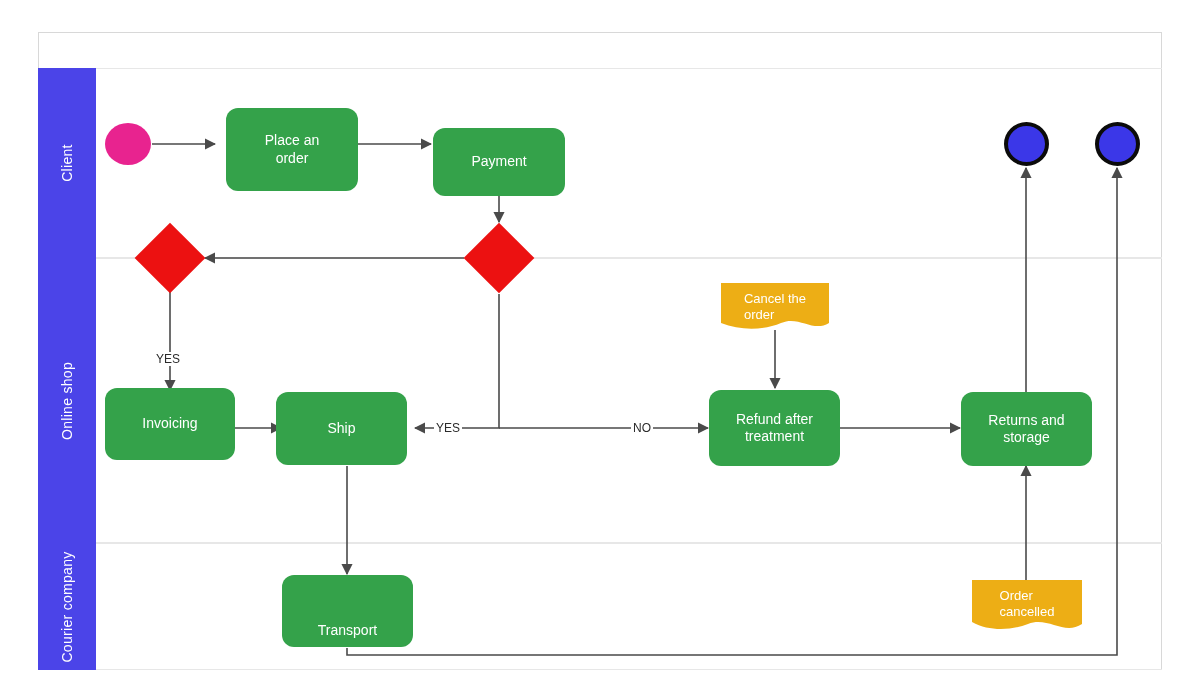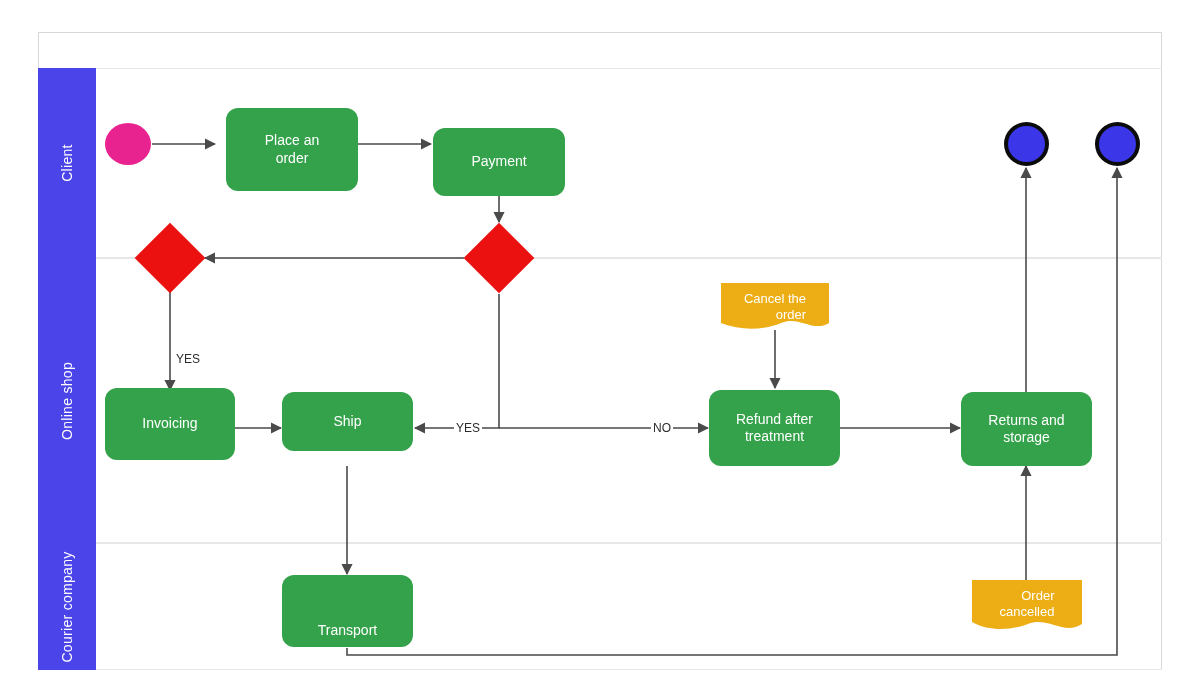--- a/index.html
+++ b/index.html
@@ -87,21 +87,21 @@
     background: #ec1111;
     transform: rotate(45deg);
   }
   .annotation {
     color: #ffffff;
     font-size: 13px;
     line-height: 1.25;
     display: flex;
     align-items: flex-start;
     justify-content: center;
-    text-align: right;
+    text-align: left;
     padding-top: 8px;
   }
   .annotation .ann-bg {
     position: absolute;
     inset: 0;
     z-index: 0;
   }
   .annotation .ann-text {
     position: relative;
     z-index: 1;
@@ -116,21 +116,20 @@
     height: 700px;
     pointer-events: none;
   }
   .edge-label {
     position: absolute;
     font-size: 12px;
     color: #2b2b2b;
     background: #ffffff;
     padding: 0 2px;
     white-space: nowrap;
-    margin-left: 20px;
   }
 </style>
 </head>
 <body>
 
 <div id="canvas">
 
   <div class="pool-outline"></div>
 
   <div class="lane-band" style="top:68px; height:190px;"></div>
@@ -198,21 +197,21 @@
   </div>
 
   <div class="node task" style="left:433px; top:108px; width:132px; height:68px;margin-top:20px;">
     <span style="white-space:pre-line;">Payment</span>
   </div>
 
   <div class="node task" style="left:105px; top:388px; width:130px; height:72px;">
     <span style="white-space:pre-line;">Invoicing</span>
   </div>
 
-  <div class="node task" style="left:282px; top:392px; width:131px; height:59px;">
+  <div class="node task" style="left:276px; top:392px; width:131px; height:73px;">
     <span style="white-space:pre-line;">Ship</span>
   </div>
 
   <div class="node task" style="left:709px; top:390px; width:131px; height:76px;">
     <span style="white-space:pre-line;text-align:center;">Refund after
 treatment</span>
   </div>
 
   <div class="node task" style="left:961px; top:392px; width:131px; height:74px;">
     <span style="white-space:pre-line;">Returns and

